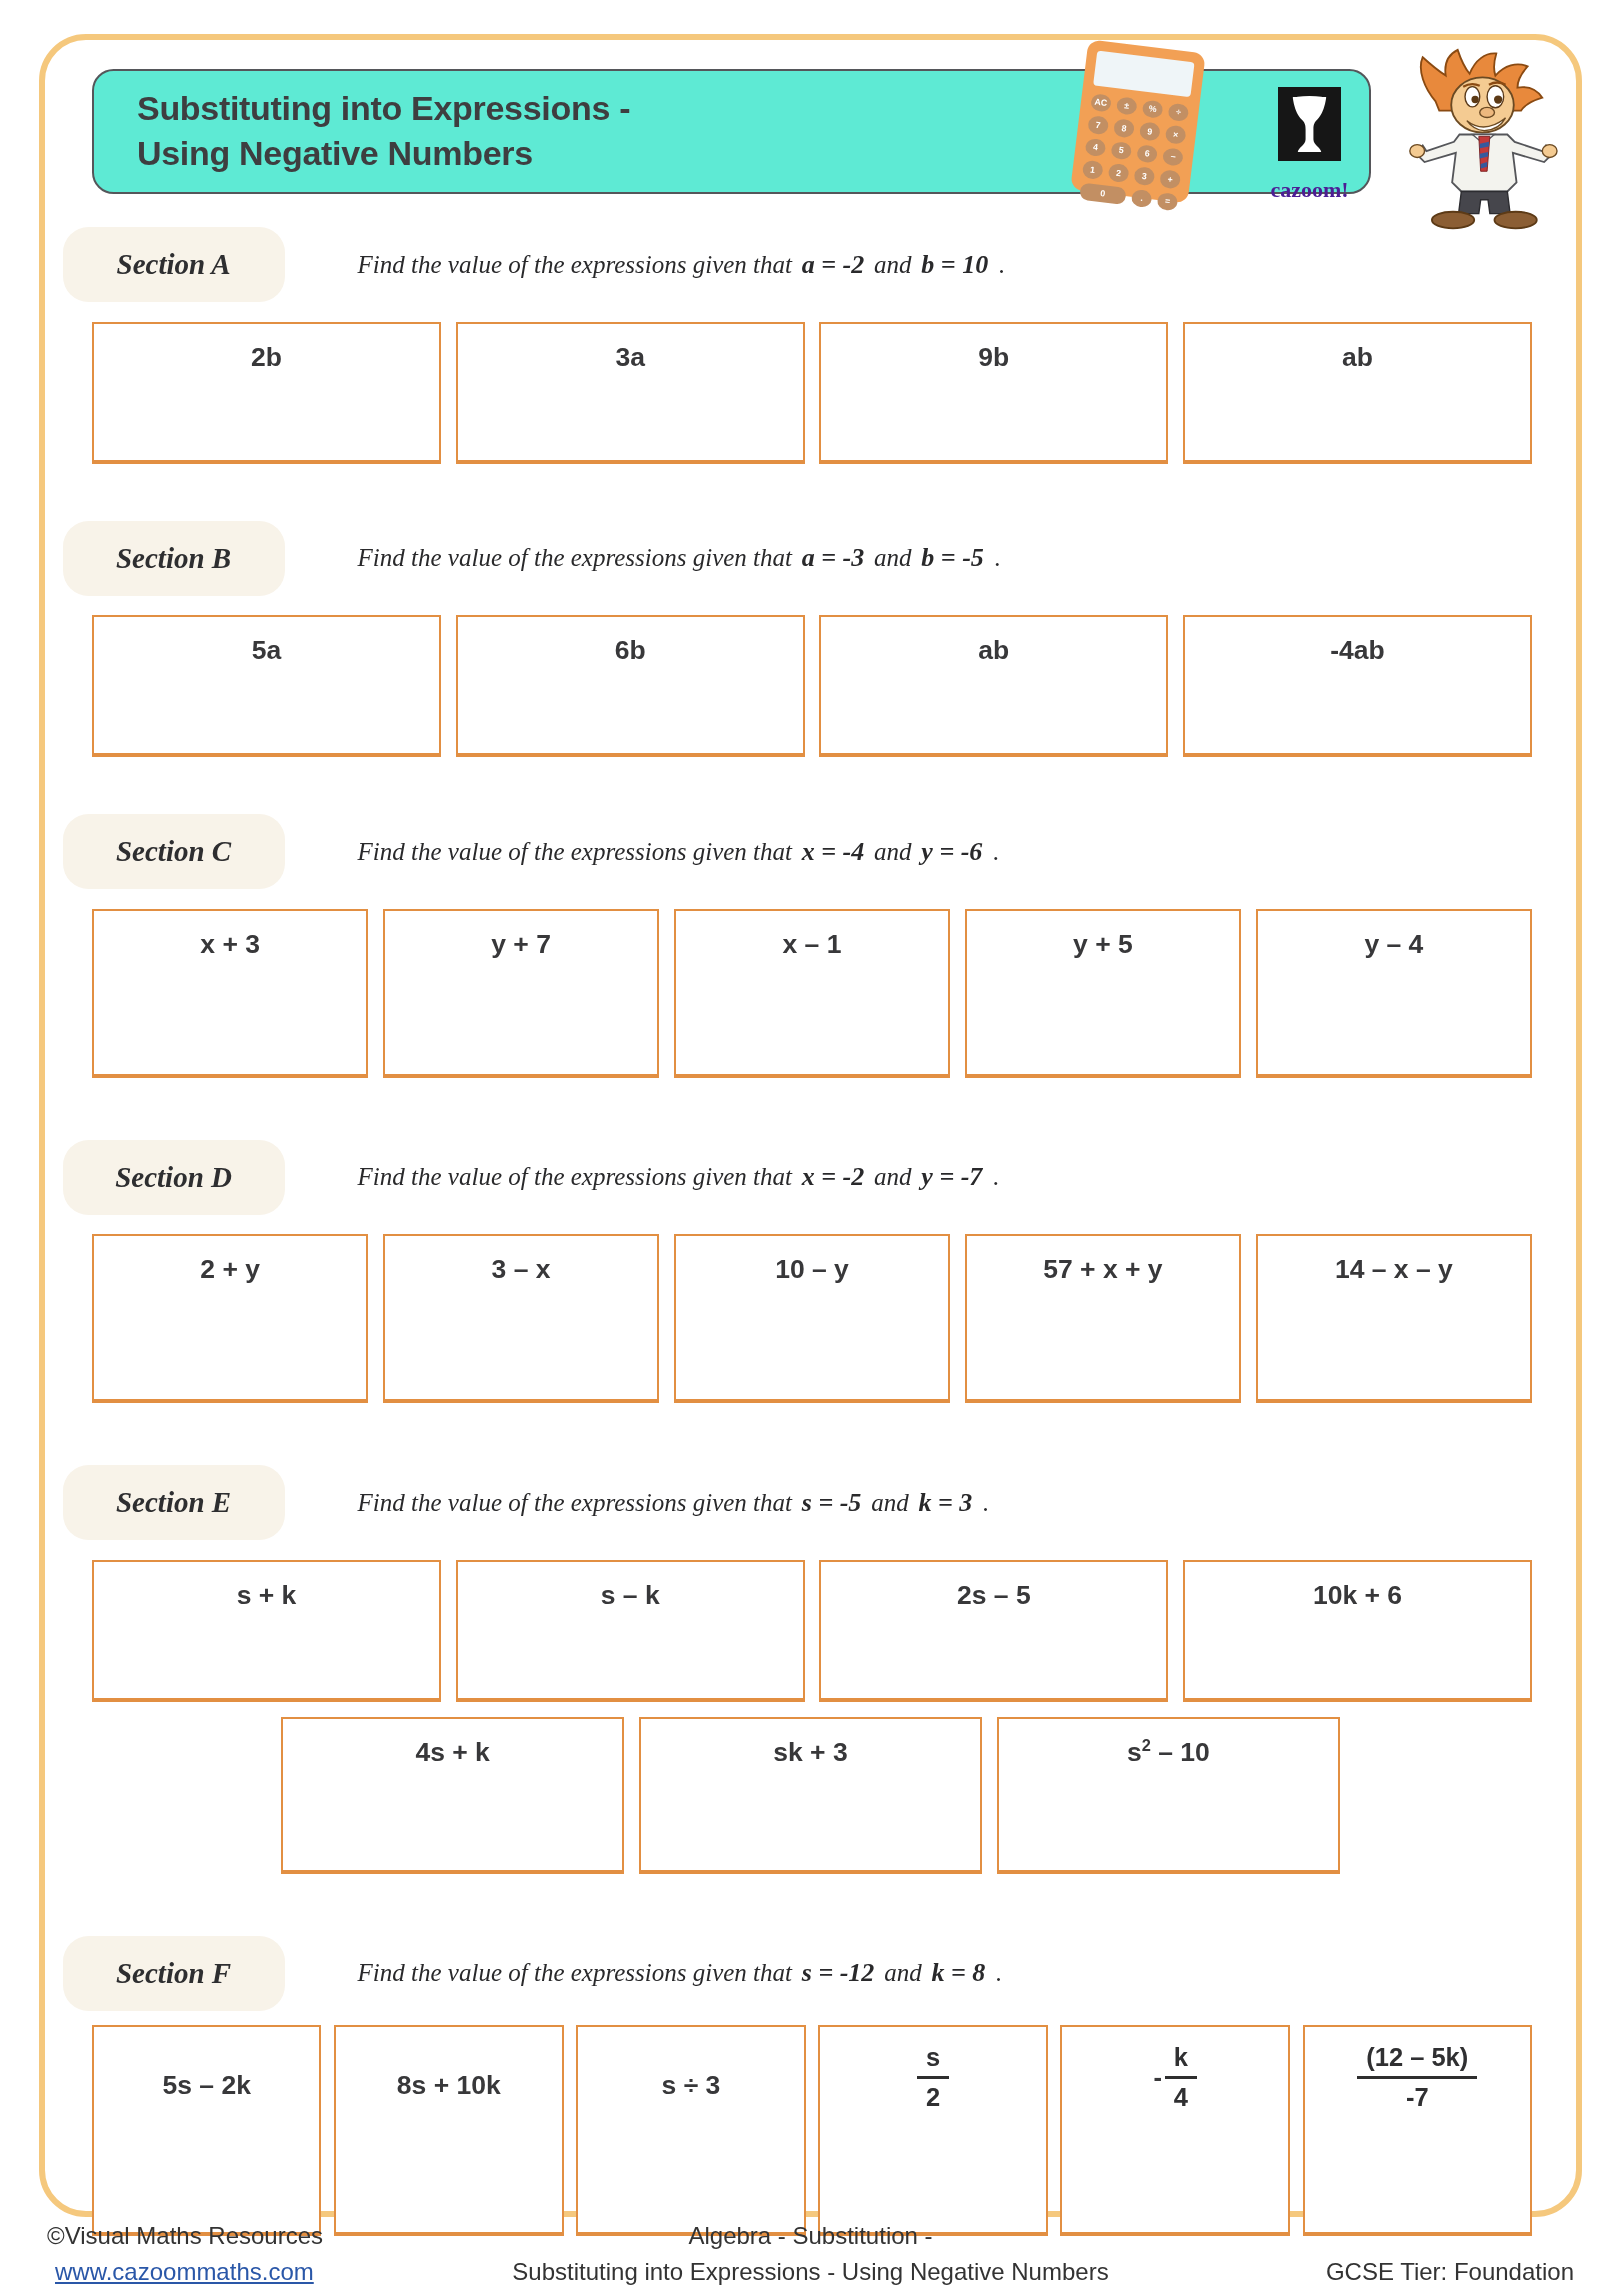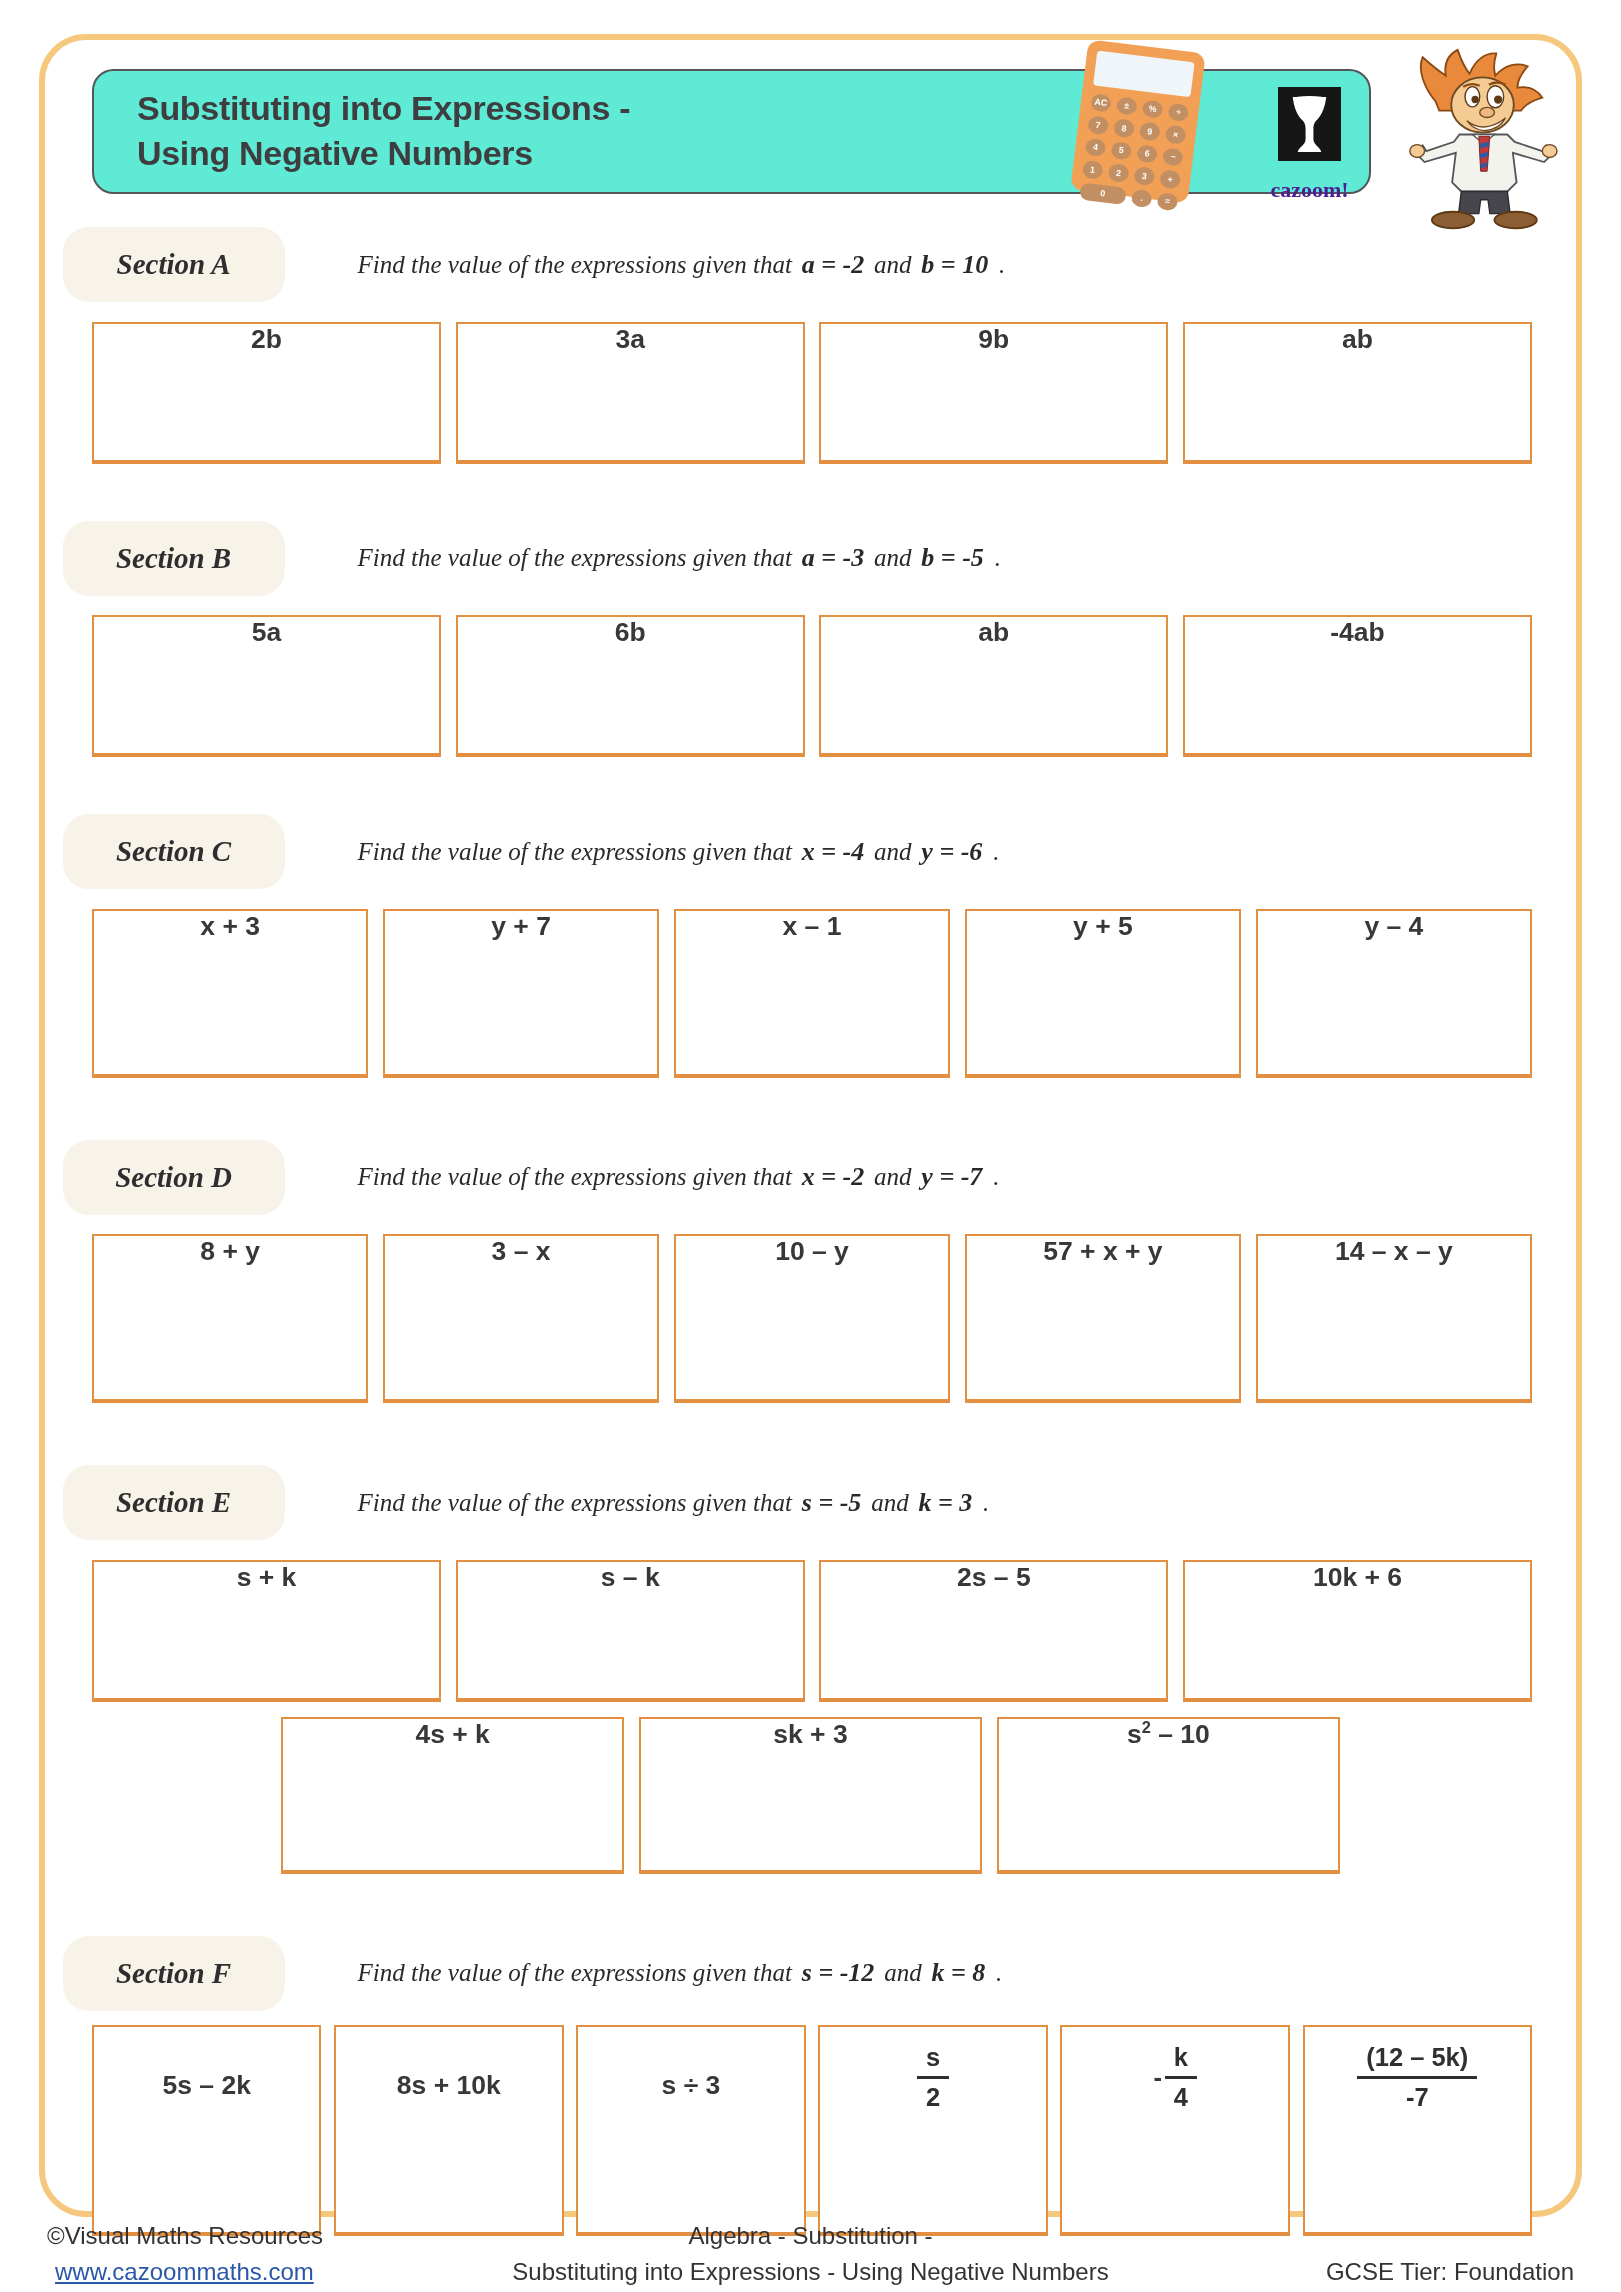--- a/index.html
+++ b/index.html
@@ -59,21 +59,21 @@
   }
   .sec-instr b { font-size:26px; margin:0 9.8px; }
   .sec-instr .period { margin-left:1px; }
   .row { display:flex; gap:14.7px; padding:0 44px 0 47px; margin-top:19.6px; }
   .row.centered { width:1059px; margin:14.7px auto 0; padding:0; }
   .row.frow { gap:12.7px; margin-top:14.7px; }
   .abox {
     flex:1; background:#fff;
     border:2px solid #E28F42; border-top-width:2.9px; border-bottom-width:4.9px;
     display:flex; justify-content:center; align-items:flex-start;
-    padding-top:0; font-weight:bold; font-size:26.5px; color:#38383A;
+    padding-top:18px; font-weight:bold; font-size:26.5px; color:#38383A;
   }
   .h145 { height:142px; } .h140 { height:169px; } .h160 { height:157px; } .h215 { height:211px; }
   .abox.plain-f { padding-top:43px; }
   .abox.fracbox { padding-top:15.7px; }
   .mt58 { margin-top:57px; } .mt63 { margin-top:62px; }
   sup { font-size:0.62em; vertical-align:super; line-height:0; }
   .frac { display:inline-block; text-align:center; font-weight:bold; font-size:25.5px; color:#303032; }
   .frac-num { display:block; padding:0 8.8px 3.9px; border-bottom:3.9px solid #2E2E2E; }
   .frac-den { display:block; padding-top:3.9px; }
   .frac-group { display:flex; align-items:center; }
@@ -246,21 +246,21 @@
 
   <section class="mt63">
     <div class="sec-head">
       <span class="sec-pill">Section D</span>
       <span class="sec-instr">
         <span>Find the value of the expressions given that</span><b>x = -2</b><span>and</span><b>y = -7</b><span class="period">.</span>
       </span>
     </div>
     <div class="row">
       <div class="abox h140">
-          <span>8 + y</span>
+          <span>2 + y</span>
         </div>
       <div class="abox h140">
           <span>3 – x</span>
         </div>
       <div class="abox h140">
           <span>10 – y</span>
         </div>
       <div class="abox h140">
           <span>57 + x + y</span>
         </div>

